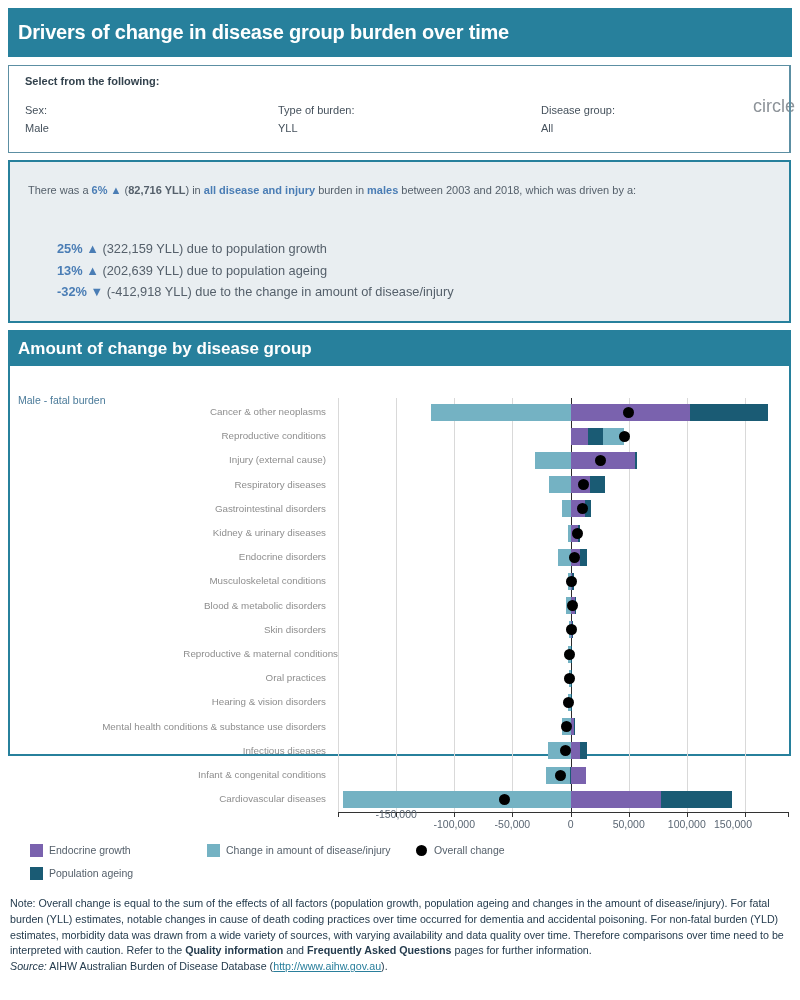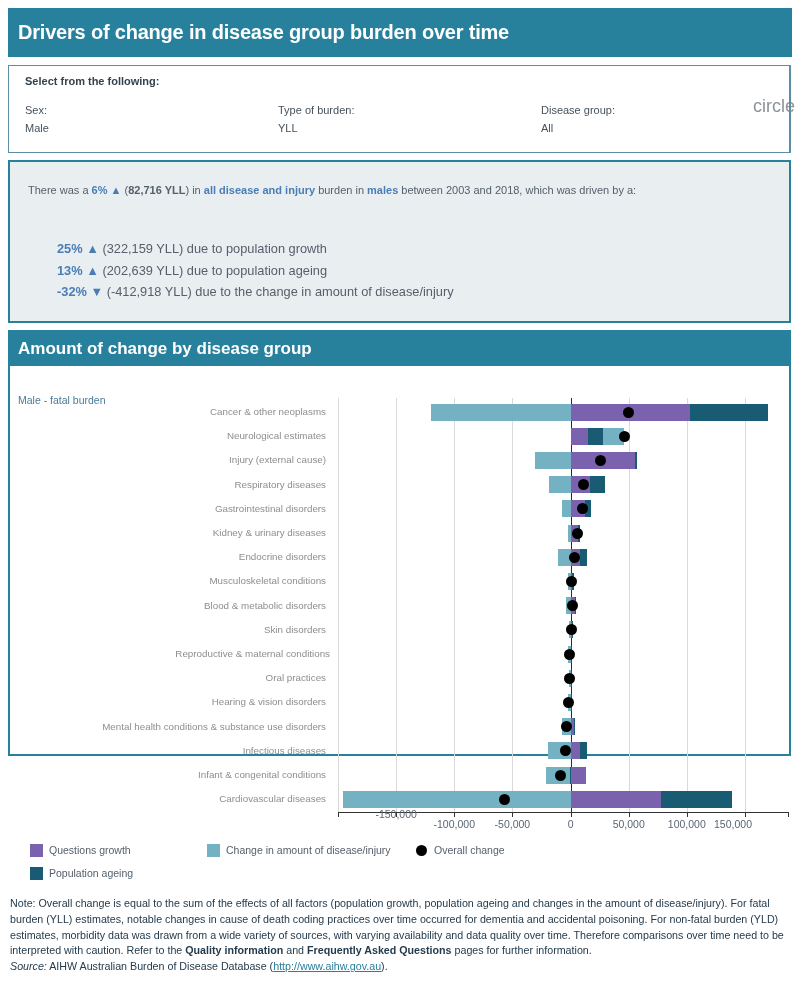--- a/index.html
+++ b/index.html
@@ -100,21 +100,21 @@
       <div class="abs ticklabel" style="left: 467.419px; top: 486px;">-50,000</div>
       <div class="abs ticklabel" style="left: 525.558px; top: 486px;">0</div>
       <div class="abs ticklabel" style="left: 583.698px; top: 486px;">50,000</div>
       <div class="abs ticklabel" style="left: 641.837px; top: 486px;">100,000</div>
       <div class="abs ticklabel" style="left: 688px; top: 486px;">150,000</div>
       <div class="abs row-label" style="left: 4px; top: 68px;">Cancer &amp; other neoplasms</div>
       <div class="abs seg" style="left: 560.558px; top: 71.5px; width: 119.767px; background: rgb(122, 98, 174);"></div>
       <div class="abs seg" style="left: 680.326px; top: 71.5px; width: 77.907px; background: rgb(26, 91, 116);"></div>
       <div class="abs seg" style="left: 421.023px; top: 71.5px; width: 139.535px; background: rgb(116, 178, 195);"></div>
       <div class="abs dot" style="left: 613.198px; top: 74.5px; background: rgb(0, 0, 0);"></div>
-      <div class="abs row-label" style="left: 4px; top: 92.2px;">Neurological estimates</div>
+      <div class="abs row-label" style="left: 4px; top: 92.2px;">Reproductive conditions</div>
       <div class="abs seg" style="left: 560.558px; top: 95.7px; width: 17.4419px; background: rgb(122, 98, 174);"></div>
       <div class="abs seg" style="left: 578px; top: 95.7px; width: 15.1163px; background: rgb(26, 91, 116);"></div>
       <div class="abs seg" style="left: 593.116px; top: 95.7px; width: 20.9302px; background: rgb(116, 178, 195);"></div>
       <div class="abs dot" style="left: 608.547px; top: 98.7px; background: rgb(0, 0, 0);"></div>
       <div class="abs row-label" style="left: 4px; top: 116.4px;">Injury (external cause)</div>
       <div class="abs seg" style="left: 560.558px; top: 119.9px; width: 63.9535px; background: rgb(122, 98, 174);"></div>
       <div class="abs seg" style="left: 624.512px; top: 119.9px; width: 2.32558px; background: rgb(26, 91, 116);"></div>
       <div class="abs seg" style="left: 524.512px; top: 119.9px; width: 36.0465px; background: rgb(116, 178, 195);"></div>
       <div class="abs dot" style="left: 585.291px; top: 122.9px; background: rgb(0, 0, 0);"></div>
       <div class="abs row-label" style="left: 4px; top: 140.6px;">Respiratory diseases</div>
@@ -145,21 +145,21 @@
       <div class="abs row-label" style="left: 4px; top: 261.6px;">Blood &amp; metabolic disorders</div>
       <div class="abs seg" style="left: 560.558px; top: 265.1px; width: 4.06977px; background: rgb(122, 98, 174);"></div>
       <div class="abs seg" style="left: 564.628px; top: 265.1px; width: 1.74419px; background: rgb(26, 91, 116);"></div>
       <div class="abs seg" style="left: 556.488px; top: 265.1px; width: 4.06977px; background: rgb(116, 178, 195);"></div>
       <div class="abs dot" style="left: 556.802px; top: 268.1px; background: rgb(0, 0, 0);"></div>
       <div class="abs row-label" style="left: 4px; top: 285.8px;">Skin disorders</div>
       <div class="abs seg" style="left: 560.558px; top: 289.3px; width: 1.39535px; background: rgb(122, 98, 174);"></div>
       <div class="abs seg" style="left: 561.953px; top: 289.3px; width: 1.04651px; background: rgb(26, 91, 116);"></div>
       <div class="abs seg" style="left: 559.163px; top: 289.3px; width: 1.39535px; background: rgb(116, 178, 195);"></div>
       <div class="abs dot" style="left: 556.105px; top: 292.3px; background: rgb(0, 0, 0);"></div>
-      <div class="abs row-label" style="left: 8px; top: 310px; text-align: right;">Reproductive &amp; maternal conditions</div>
+      <div class="abs row-label" style="left: 16px; top: 310px; text-align: right;">Reproductive &amp; maternal conditions</div>
       <div class="abs seg" style="left: 560.558px; top: 313.5px; width: 1px; background: rgb(122, 98, 174);"></div>
       <div class="abs seg" style="left: 561.256px; top: 313.5px; width: 1px; background: rgb(26, 91, 116);"></div>
       <div class="abs seg" style="left: 558.465px; top: 313.5px; width: 2.09302px; background: rgb(116, 178, 195);"></div>
       <div class="abs dot" style="left: 553.779px; top: 316.5px; background: rgb(0, 0, 0);"></div>
       <div class="abs row-label" style="left: 4px; top: 334.2px;">Oral practices</div>
       <div class="abs seg" style="left: 560.558px; top: 337.7px; width: 1px; background: rgb(122, 98, 174);"></div>
       <div class="abs seg" style="left: 560.907px; top: 337.7px; width: 1px; background: rgb(26, 91, 116);"></div>
       <div class="abs seg" style="left: 558.93px; top: 337.7px; width: 1.62791px; background: rgb(116, 178, 195);"></div>
       <div class="abs dot" style="left: 553.895px; top: 340.7px; background: rgb(0, 0, 0);"></div>
       <div class="abs row-label" style="left: 4px; top: 358.4px;">Hearing &amp; vision disorders</div>
@@ -181,21 +181,21 @@
       <div class="abs seg" style="left: 560.558px; top: 434.5px; width: 15.1163px; background: rgb(122, 98, 174);"></div>
       <div class="abs seg" style="left: 559.977px; top: 434.5px; width: 1px; background: rgb(26, 91, 116);"></div>
       <div class="abs seg" style="left: 535.558px; top: 434.5px; width: 24.4186px; background: rgb(116, 178, 195);"></div>
       <div class="abs dot" style="left: 545.174px; top: 437.5px; background: rgb(0, 0, 0);"></div>
       <div class="abs row-label" style="left: 4px; top: 455.2px;">Cardiovascular diseases</div>
       <div class="abs seg" style="left: 560.558px; top: 458.7px; width: 90.6977px; background: rgb(122, 98, 174);"></div>
       <div class="abs seg" style="left: 651.256px; top: 458.7px; width: 70.9302px; background: rgb(26, 91, 116);"></div>
       <div class="abs seg" style="left: 332.651px; top: 458.7px; width: 227.907px; background: rgb(116, 178, 195);"></div>
       <div class="abs dot" style="left: 488.779px; top: 461.7px; background: rgb(0, 0, 0);"></div>
       <div class="abs legend-swatch" style="left: 20px; top: 512px; background: rgb(122, 98, 174);"></div>
-      <div class="abs legend-label" style="left: 39px; top: 512px;">Questions growth</div>
+      <div class="abs legend-label" style="left: 39px; top: 512px;">Endocrine growth</div>
       <div class="abs legend-swatch" style="left: 20px; top: 535px; background: rgb(26, 91, 116);"></div>
       <div class="abs legend-label" style="left: 39px; top: 535px;">Population ageing</div>
       <div class="abs legend-swatch" style="left: 197px; top: 512px; background: rgb(116, 178, 195);"></div>
       <div class="abs legend-label" style="left: 216px; top: 512px;">Change in amount of disease/injury</div>
       <div class="abs legend-dot" style="left: 406px; top: 513px; background: rgb(0, 0, 0);"></div>
       <div class="abs legend-label" style="left: 424px; top: 512px;">Overall change</div>
     </div>
 </div>
 
 <div class="abs" id="note"><span>Note: Overall change is equal to the sum of the effects of all factors (population growth, population ageing and changes in the amount of disease/injury). For fatal burden (YLL) estimates, notable changes in cause of death coding practices over time occurred for dementia and accidental poisoning. For non-fatal burden (YLD) estimates, morbidity data was drawn from a wide variety of sources, with varying availability and data quality over time. Therefore comparisons over time need to be interpreted with caution. Refer to the </span><b>Quality information</b><span> and </span><b>Frequently Asked Questions</b><span> pages for further information.</span><br><span class="src">Source:</span><span> AIHW Australian Burden of Disease Database (</span><a>http://www.aihw.gov.au</a><span>).</span></div>

